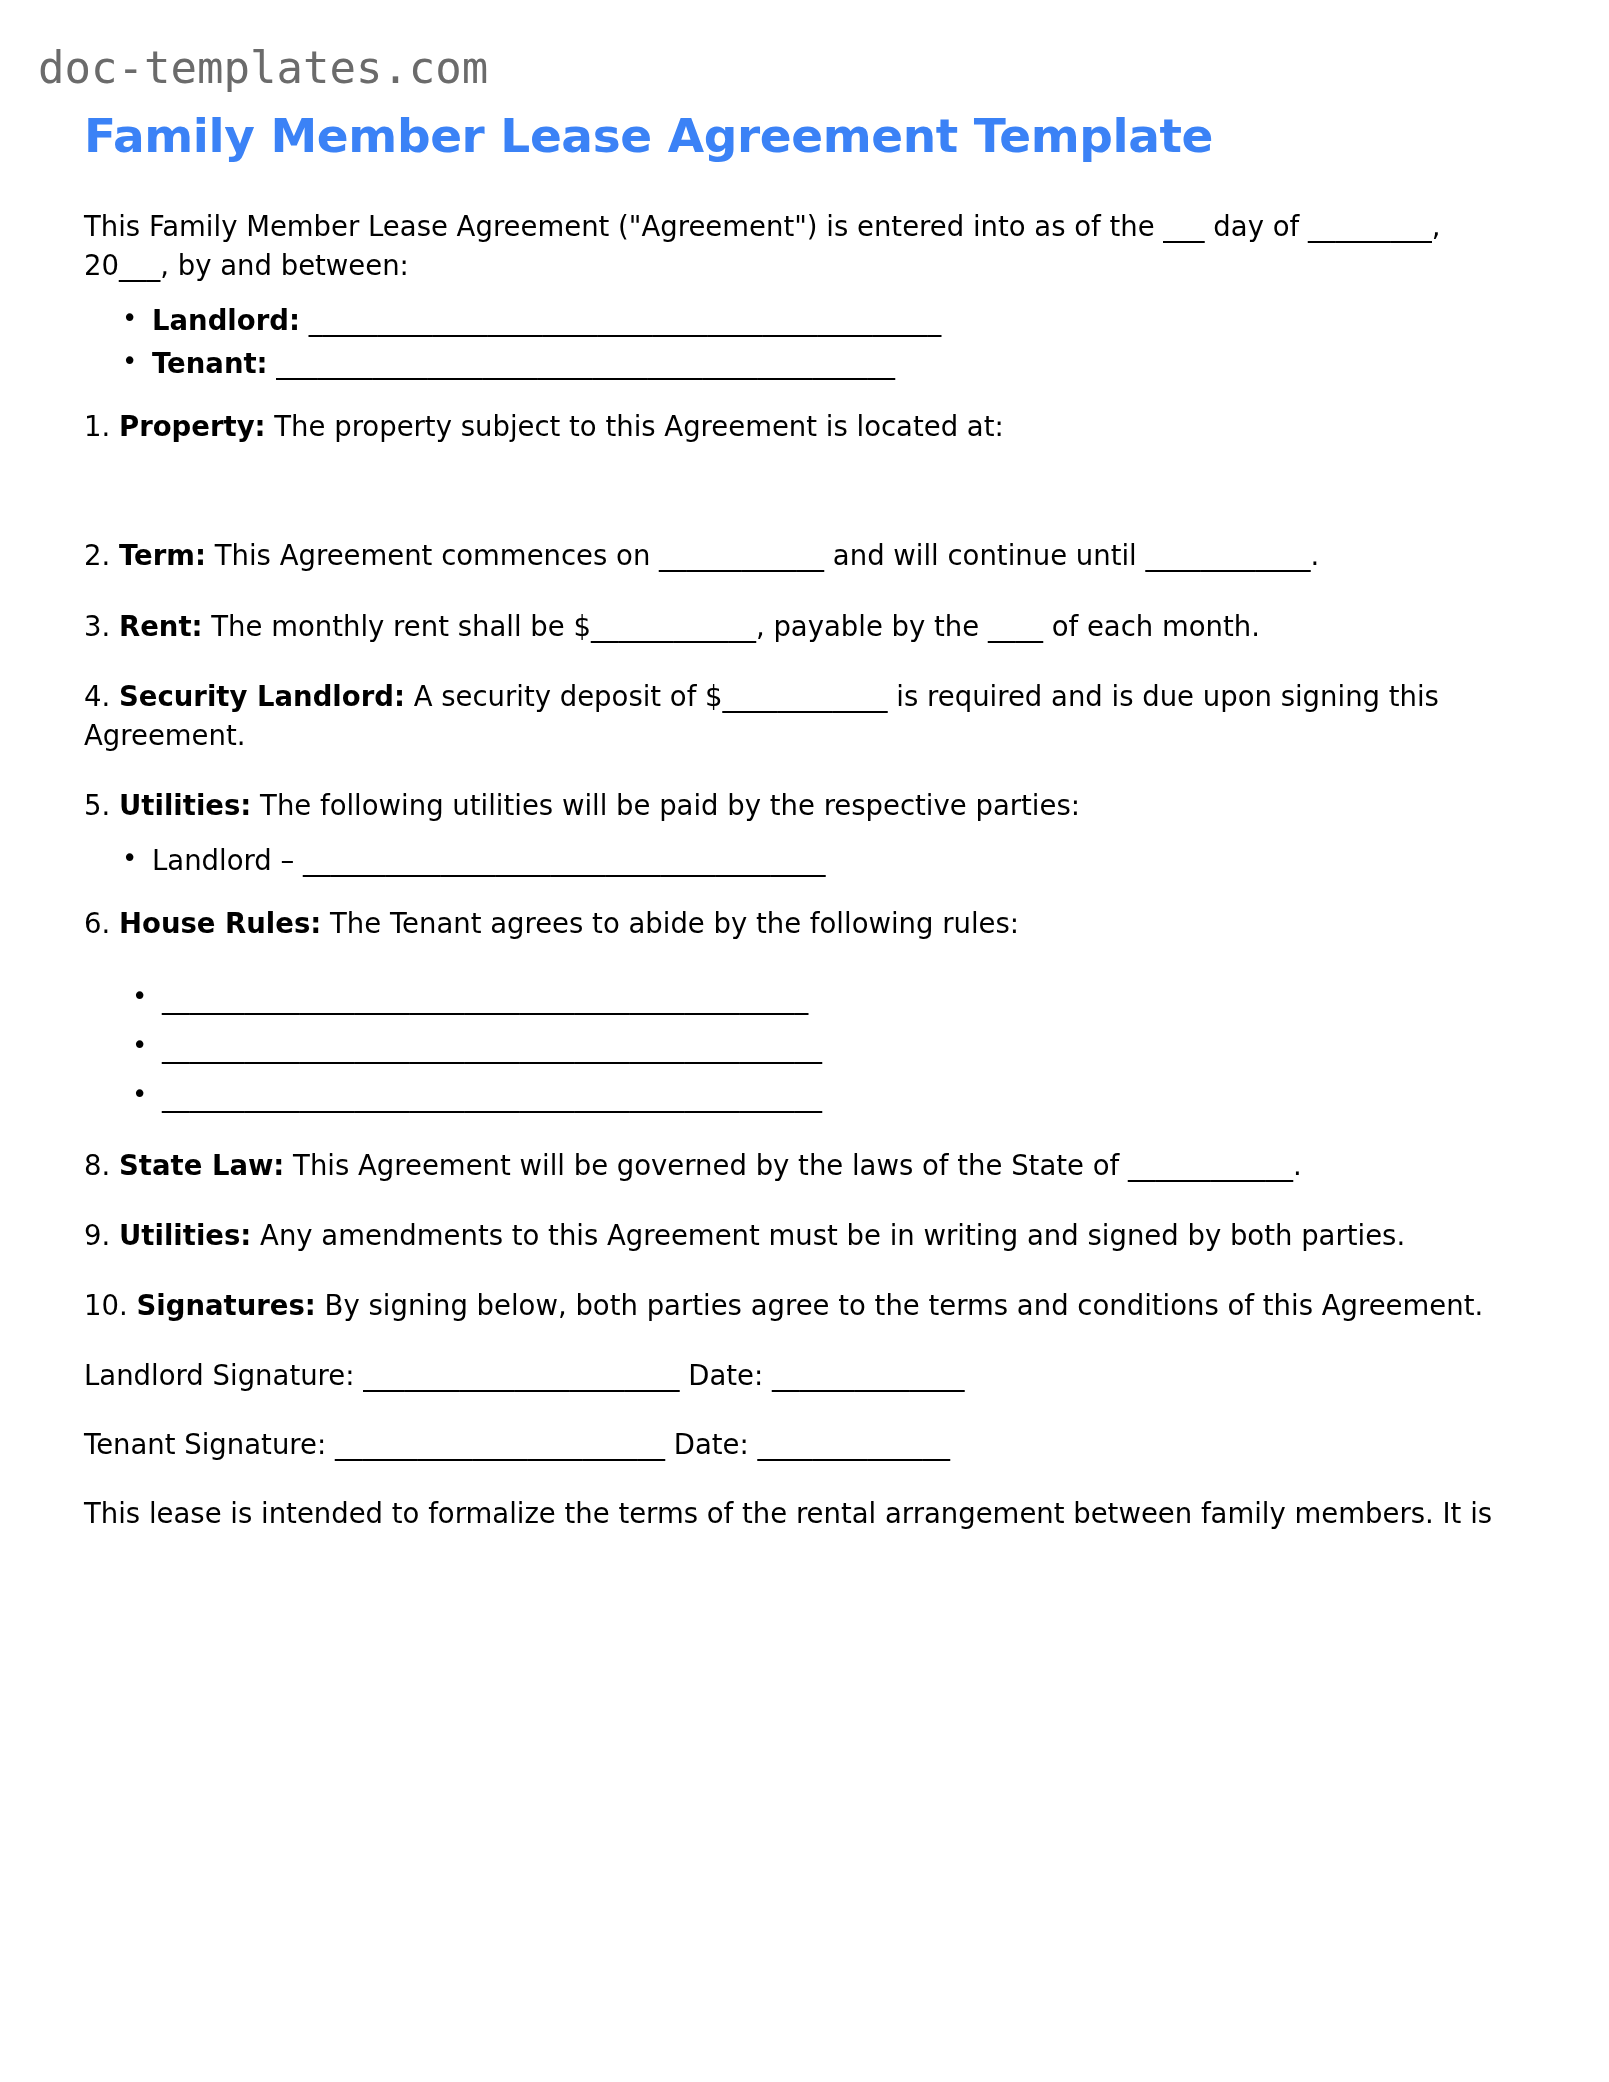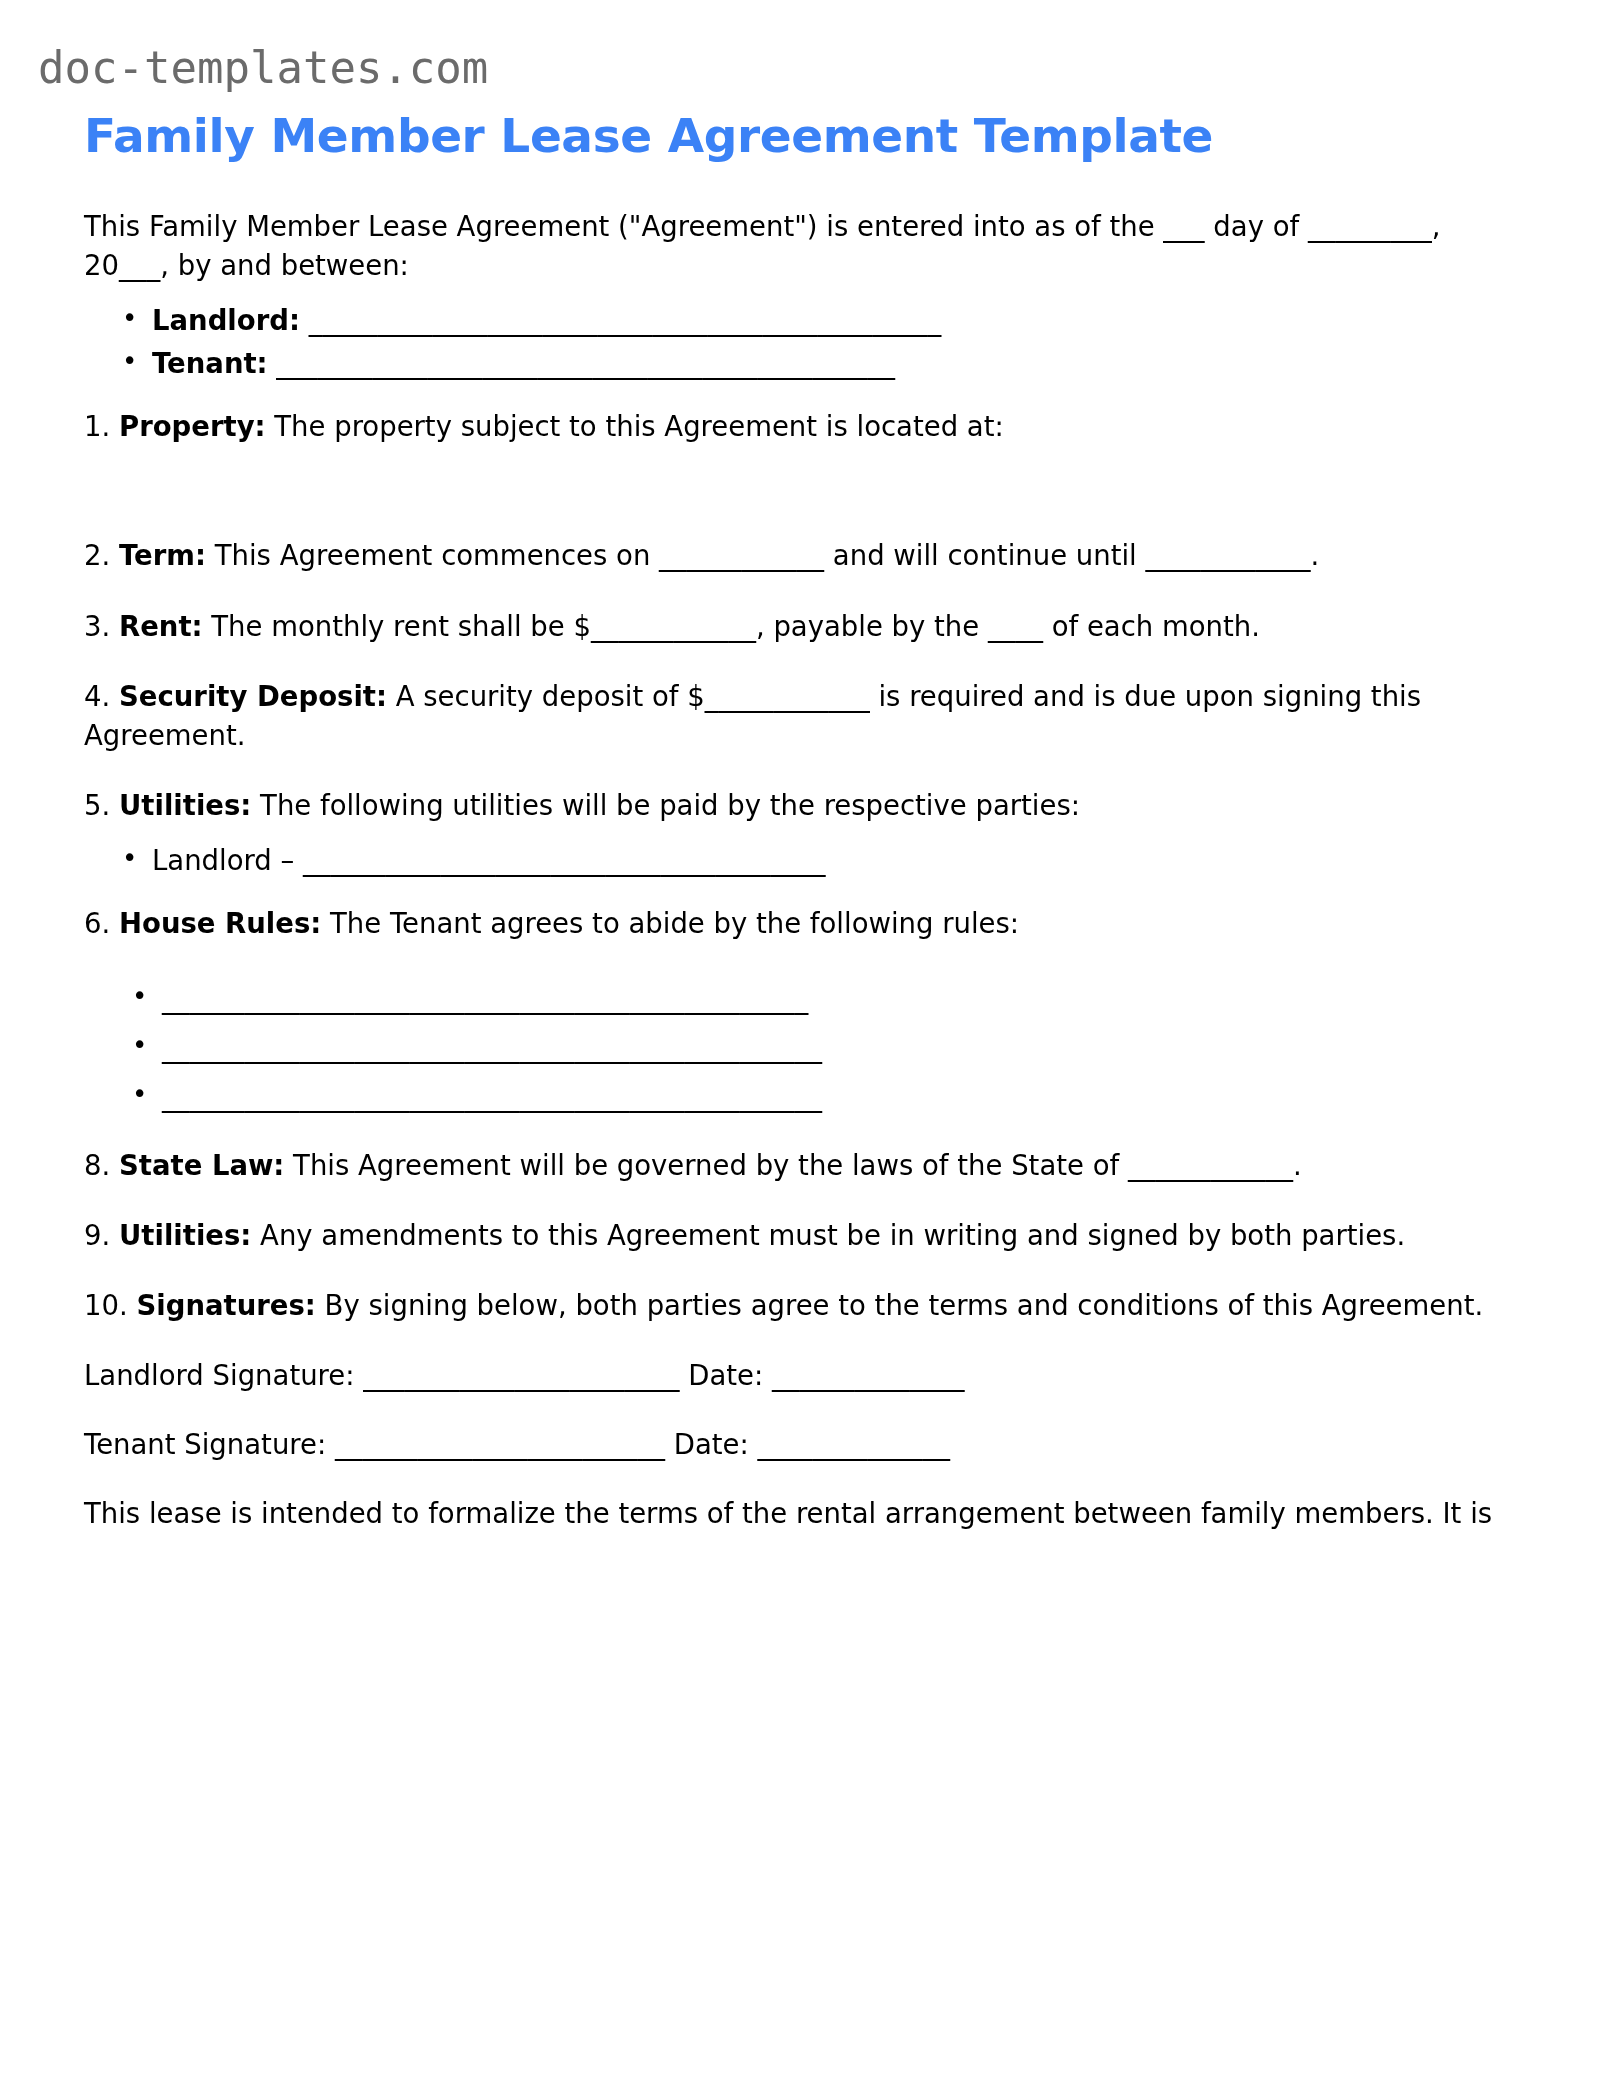--- a/index.html
+++ b/index.html
@@ -135,21 +135,21 @@
       </ul>
 
       <p class="para tight"><span>1.</span> <span class="b">Property:</span><span> The property subject to this Agreement is located at:</span></p>
 
       <span class="blank-line">_______________________________________________________</span>
 
       <p class="para"><span>2.</span> <span class="b">Term:</span><span> This Agreement commences on ____________ and will continue until ____________.</span></p>
 
       <p class="para"><span>3.</span> <span class="b">Rent:</span><span> The monthly rent shall be $____________, payable by the ____ of each month.</span></p>
 
-      <p class="para"><span>4.</span> <span class="b">Security Deposit:</span><span> A security deposit of $____________ is required and is due upon signing this Agreement.</span></p>
+      <p class="para"><span>4.</span> <span class="b">Security Landlord:</span><span> A security deposit of $____________ is required and is due upon signing this Agreement.</span></p>
 
       <p class="para tight"><span>5.</span> <span class="b">Utilities:</span><span> The following utilities will be paid by the respective parties:</span></p>
 
       <ul class="ul-list">
         <li>Landlord – ______________________________________</li>
       </ul>
 
       <p class="para tight"><span>6.</span> <span class="b">House Rules:</span><span> The Tenant agrees to abide by the following rules:</span></p>
 
       <ul class="ul-list deep">

